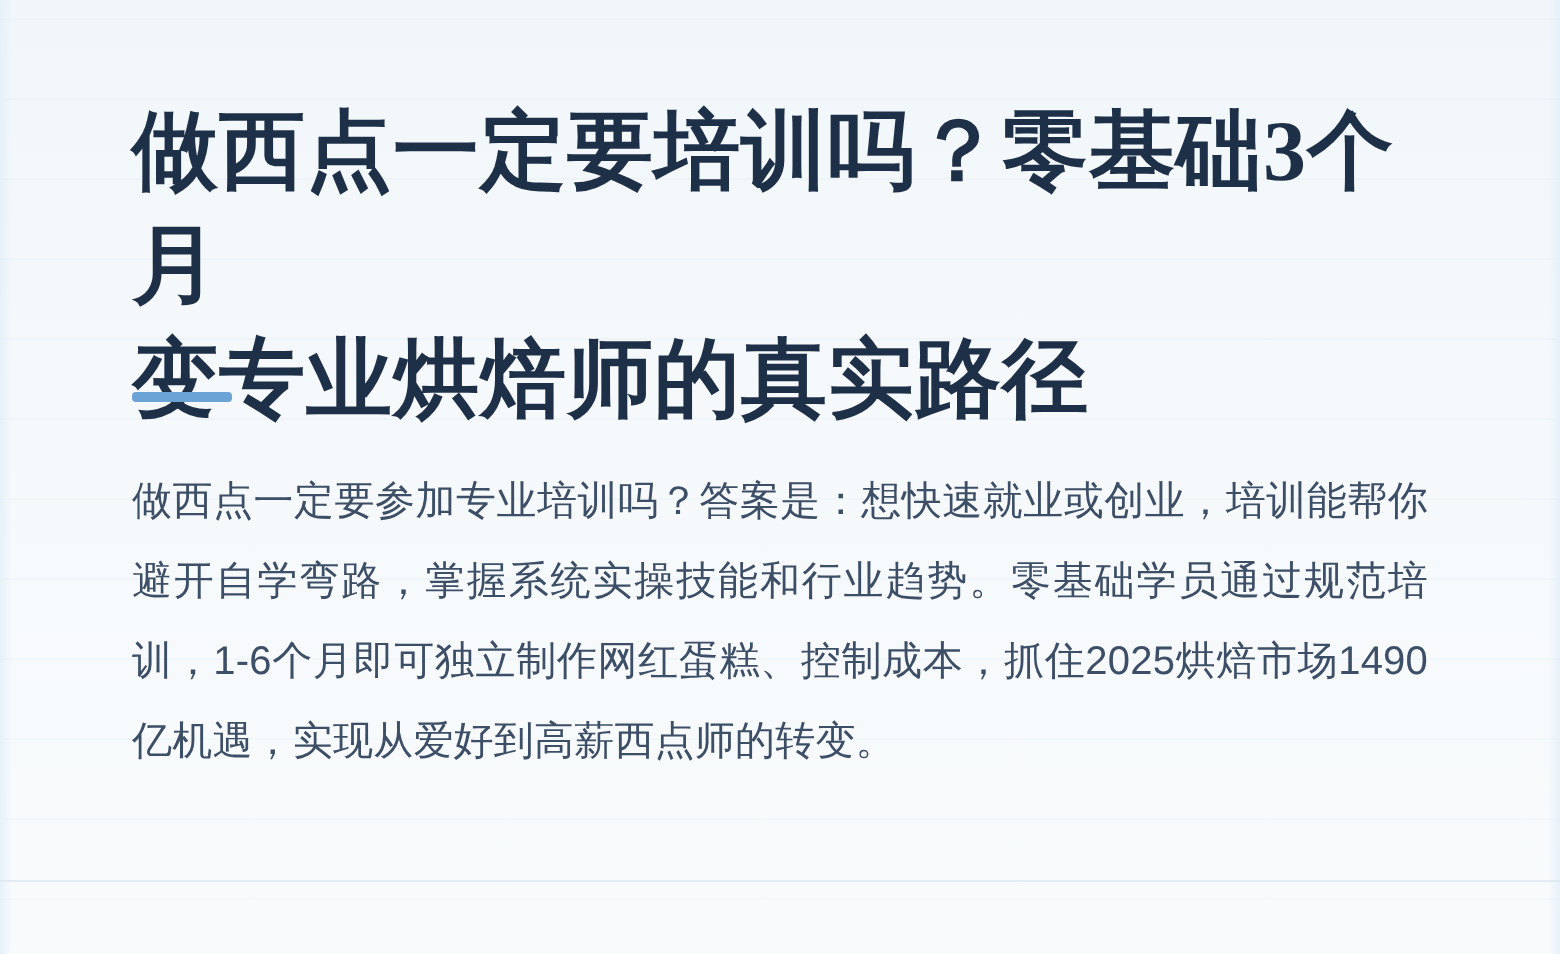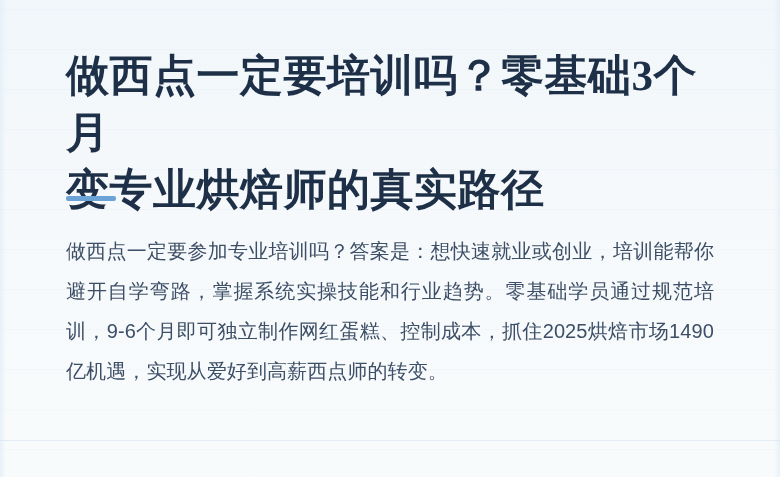--- a/index.html
+++ b/index.html
@@ -131,16 +131,16 @@
   <div id="right-edge-fade"></div>
   <div id="lower-rule"></div>
 
   <div id="content">
 
     <h1 id="article-title">做西点一定要培训吗？零基础3个月
 变专业烘焙师的真实路径</h1>
 
     <div id="title-divider"></div>
 
-    <p id="article-summary">做西点一定要参加专业培训吗？答案是：想快速就业或创业，培训能帮你避开自学弯路，掌握系统实操技能和行业趋势。零基础学员通过规范培训，9-6个月即可独立制作网红蛋糕、控制成本，抓住2025烘焙市场1490亿机遇，实现从爱好到高薪西点师的转变。</p>
+    <p id="article-summary">做西点一定要参加专业培训吗？答案是：想快速就业或创业，培训能帮你避开自学弯路，掌握系统实操技能和行业趋势。零基础学员通过规范培训，1-6个月即可独立制作网红蛋糕、控制成本，抓住2025烘焙市场1490亿机遇，实现从爱好到高薪西点师的转变。</p>
 
   </div>
 </div>
 
 </body></html>

